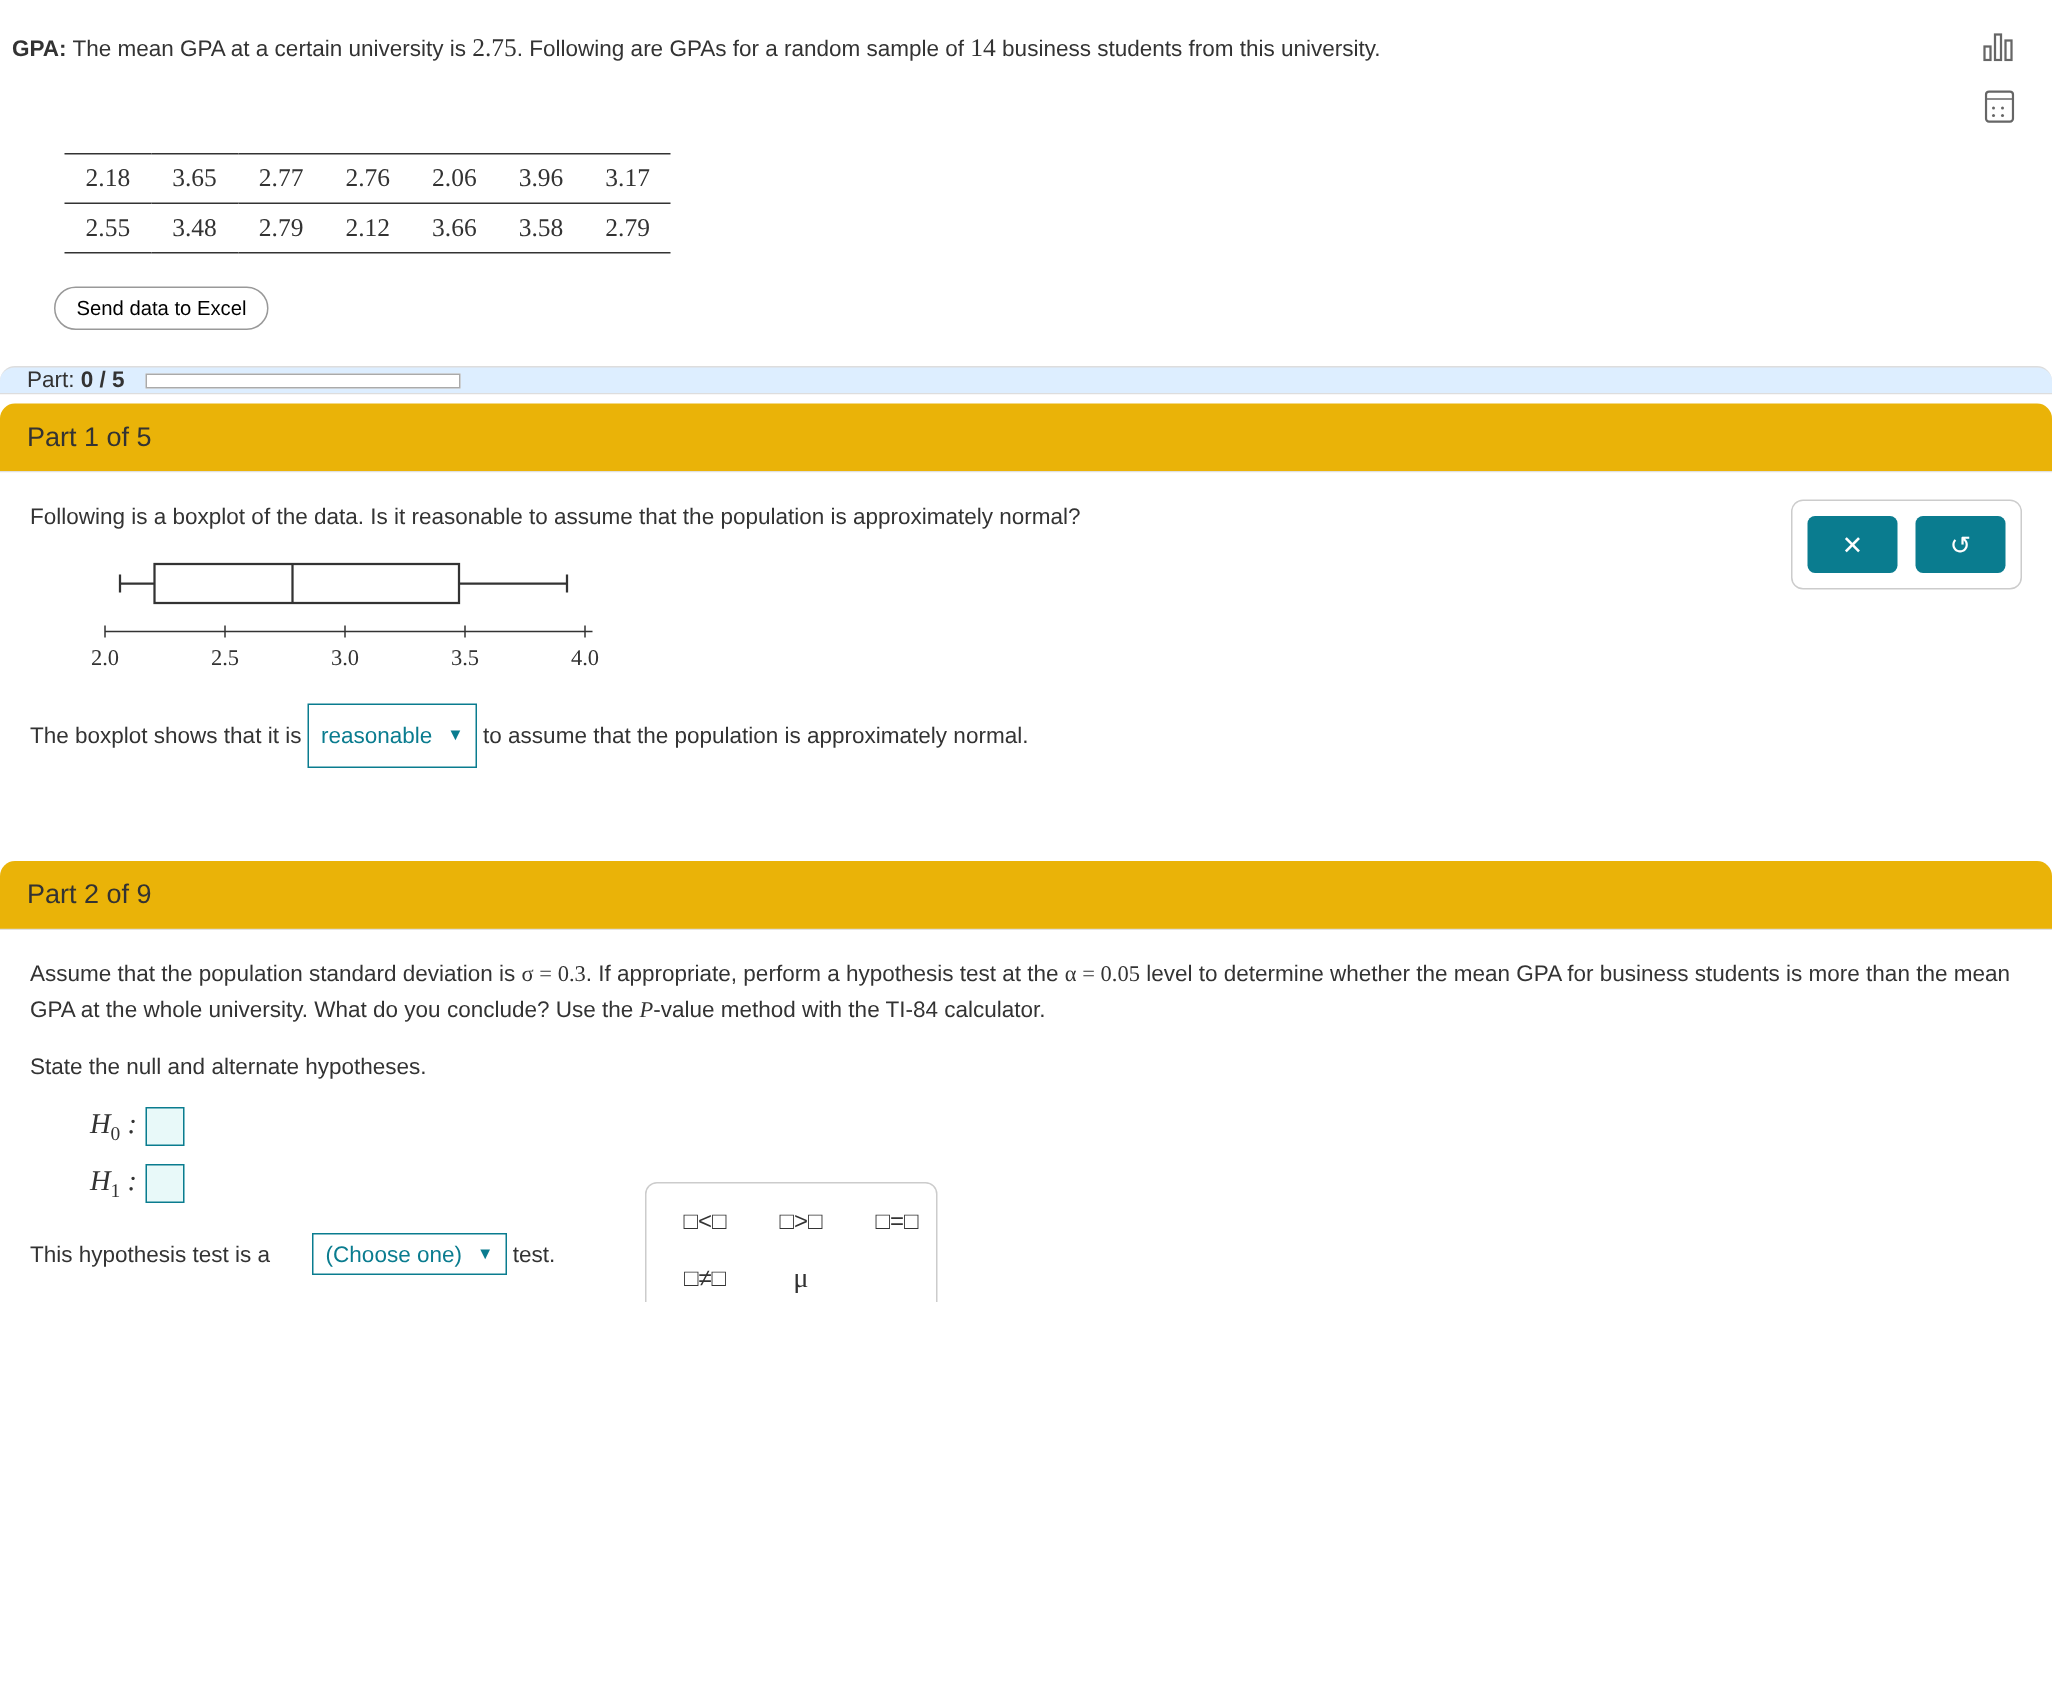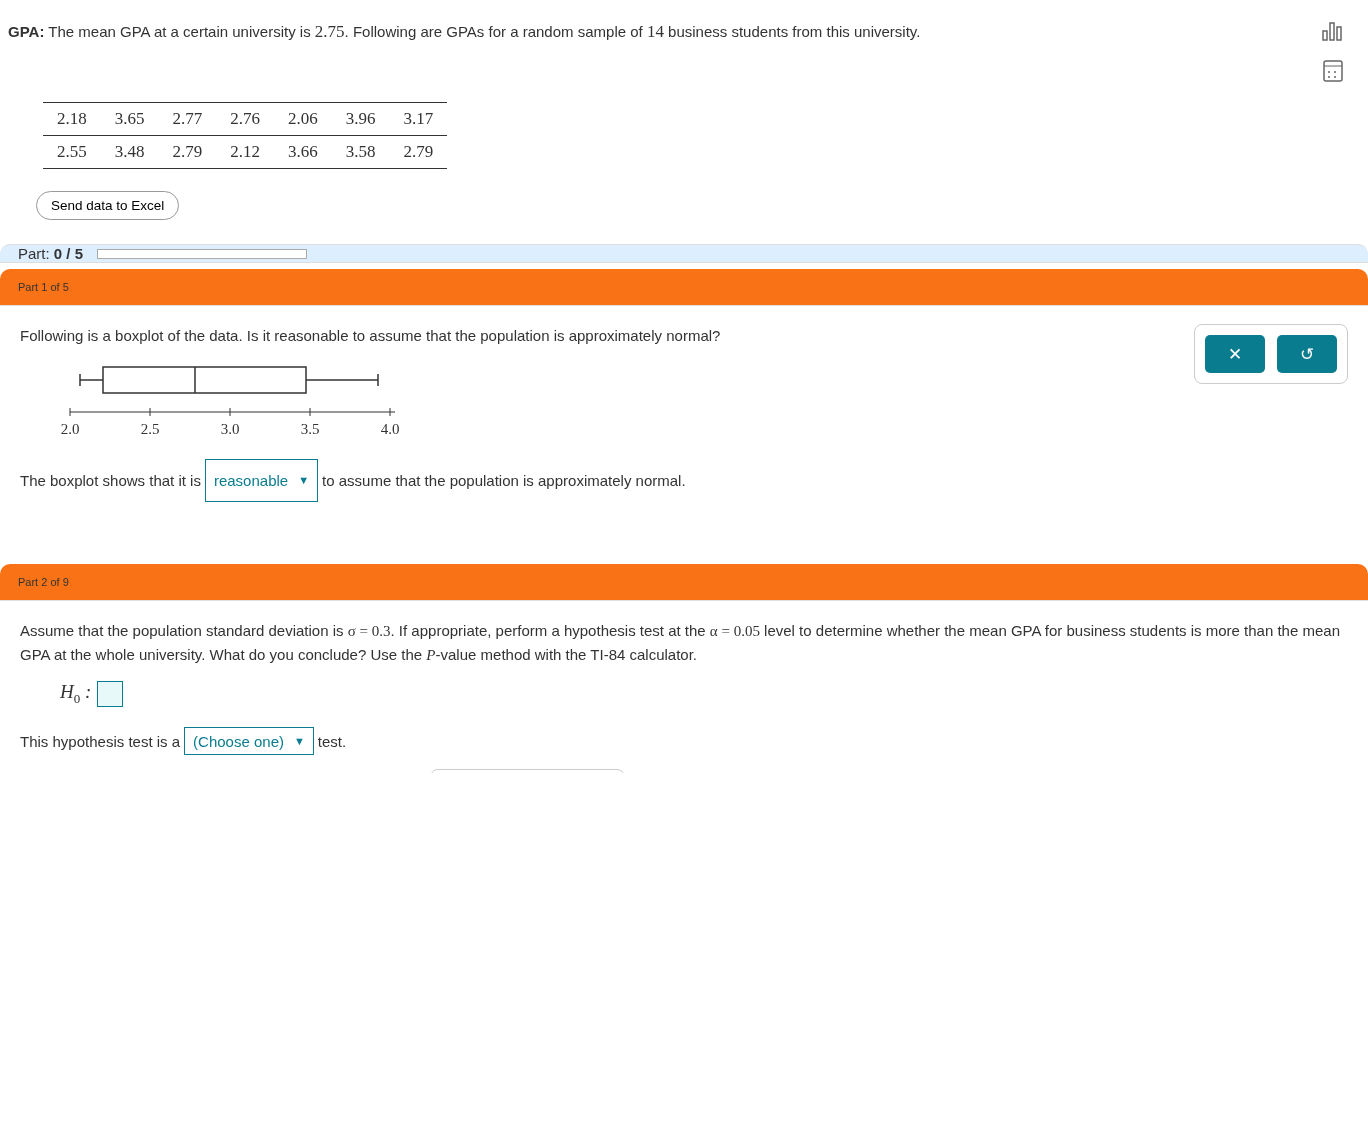--- a/index.html
+++ b/index.html
@@ -14,28 +14,28 @@
     .data-table-wrap { padding: 0 30px 12px 43px; }
     .data-table { border-collapse: collapse; }
     .data-table td { padding: 6px 14px; font-family: 'Times New Roman', serif; font-size: 17px; }
     .data-table tr:first-child { border-top: 1.5px solid #333; border-bottom: 1px solid #333; }
     .data-table tr:last-child { border-bottom: 1.5px solid #333; }
     .send-btn-wrap { padding: 10px 36px 20px; }
     .send-btn { border: 1px solid #999; background: #fff; border-radius: 18px; padding: 6px 14px; font-size: 13.5px; cursor: pointer; }
     .part-progress { background: #def; padding: 0 18px; display: flex; align-items: center; gap: 14px; border-top: 1px solid #ddd; border-bottom: 1px solid #ddd; border-radius: 10px 10px 0 0; margin-top: 4px; font-size: 15px; }
     .progress-bar { width: 210px; height: 10px; border: 1px solid #aaa; background: #fff; position: relative; }
     .progress-fill { height: 100%; background: #4a90d9; }
-    .part-header { background: #f97316; padding: 12px 18px; font-size: 11px; border-radius: 10px 10px 0 0; margin-top: 6px; border-bottom: 1px solid #e0e0e0; }
+    .part-header { background: #eab308; padding: 12px 18px; font-size: 18px; border-radius: 10px 10px 0 0; margin-top: 6px; border-bottom: 1px solid #e0e0e0; }
     .part-body { padding: 18px 20px; }
     .question-text { margin-bottom: 14px; line-height: 1.6; }
     .boxplot-wrap { margin: 6px 0 14px 30px; }
     .answer-line { display: flex; align-items: center; flex-wrap: wrap; gap: 4px; margin-bottom: 8px; line-height: 2.2; }
     .dropdown { border: 1px solid #0a7c8f; background: #fff; padding: 4px 8px; display: inline-flex; align-items: center; gap: 10px; color: #0a7c8f; font-size: 15px; cursor: pointer; min-height: 28px; }
     .dropdown .arrow { color: #0a7c8f; font-size: 11px; }
-    .dropdown.placeholder { color: #0a7c8f; }
+    .dropdown.placeholder { color: #0a7c8f; margin-left: 24px; }
     .action-box { border: 1px solid #ccc; border-radius: 8px; padding: 10px; display: inline-flex; gap: 12px; margin-left: auto; background: #fff; }
     .action-btn-sm { width: 60px; height: 38px; border: none; border-radius: 5px; background: #0a7c8f; color: #fff; font-size: 17px; cursor: pointer; display: flex; align-items: center; justify-content: center; }
     .hypot-row { display: flex; align-items: center; margin: 12px 0 12px 40px; gap: 6px; }
     .hypot-label { font-family: 'Times New Roman', serif; font-style: italic; font-size: 19px; }
     .hypot-sub { font-size: 13px; vertical-align: sub; font-style: normal; }
     .hypot-input { width: 26px; height: 26px; border: 1.5px solid #0a7c8f; background: #e8f9f9; }
     .symbol-palette { border: 1px solid #ccc; border-radius: 8px; padding: 12px; position: absolute; left: 430px; display: flex; flex-direction: column; gap: 10px; background: #fff; width: 195px; }
     .palette-row { display: flex; gap: 18px; justify-content: flex-start; padding: 0 4px; }
     .sym-btn { min-width: 46px; height: 28px; border: none; background: #fff; font-size: 16px; cursor: pointer; color: #333; display: flex; align-items: center; justify-content: center; font-family: Arial; }
     .palette-actions { display: flex; gap: 16px; justify-content: flex-start; padding: 0 4px; margin-top: 6px; }
@@ -162,23 +162,28 @@
 
   <div style="height:30px"></div>
 
 
   <div class="part-header">Part 2 of 9</div>
 
   <div class="part-body part2-wrap">
     <div class="question-text">
       <span>Assume that the population standard deviation is </span><span class="greek">σ = 0.3</span><span>. If appropriate, perform a hypothesis test at the </span><span class="greek">α = 0.05</span><span> level to determine whether the mean GPA for business students is more than the mean GPA at the whole university. What do you conclude? Use the </span><span class="greek" style="font-style:italic">P</span><span>-value method with the TI-84 calculator.</span>
     </div>
+    <div class="question-text">State the null and alternate hypotheses.</div>
 
     <div class="hypot-row">
       <span class="hypot-label"><span>H</span><sub class="hypot-sub">0</sub><span> :</span></span>
+      <span class="hypot-input"></span>
+    </div>
+    <div class="hypot-row">
+      <span class="hypot-label"><span>H</span><sub class="hypot-sub">1</sub><span> :</span></span>
       <span class="hypot-input"></span>
     </div>
 
     <div class="symbol-palette" style="top:168px">
       <div class="palette-row">
         <button class="sym-btn">□&lt;□</button>
         <button class="sym-btn">□&gt;□</button>
         <button class="sym-btn">□=□</button>
       </div>
       <div class="palette-row">

